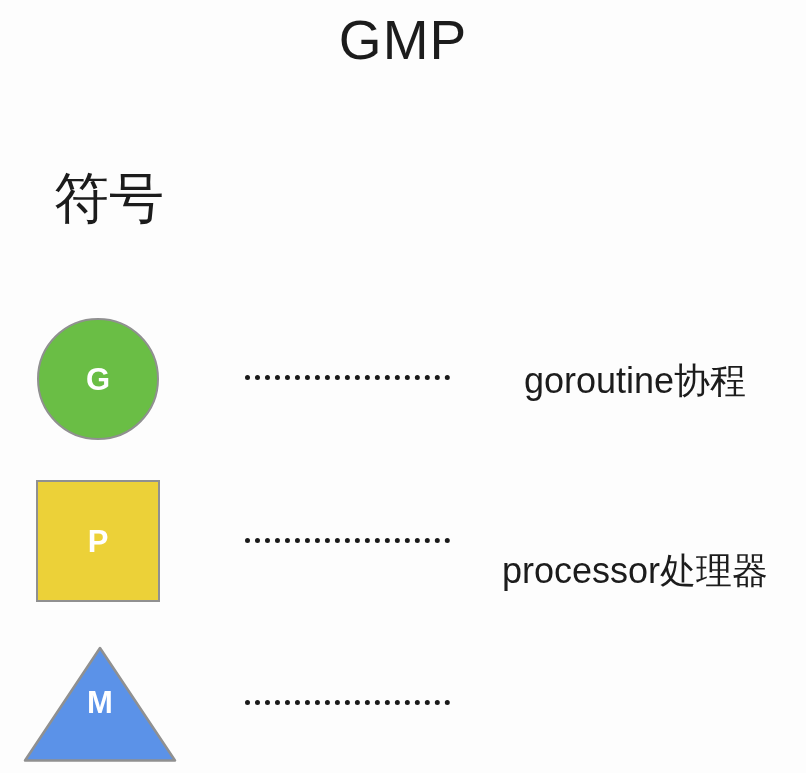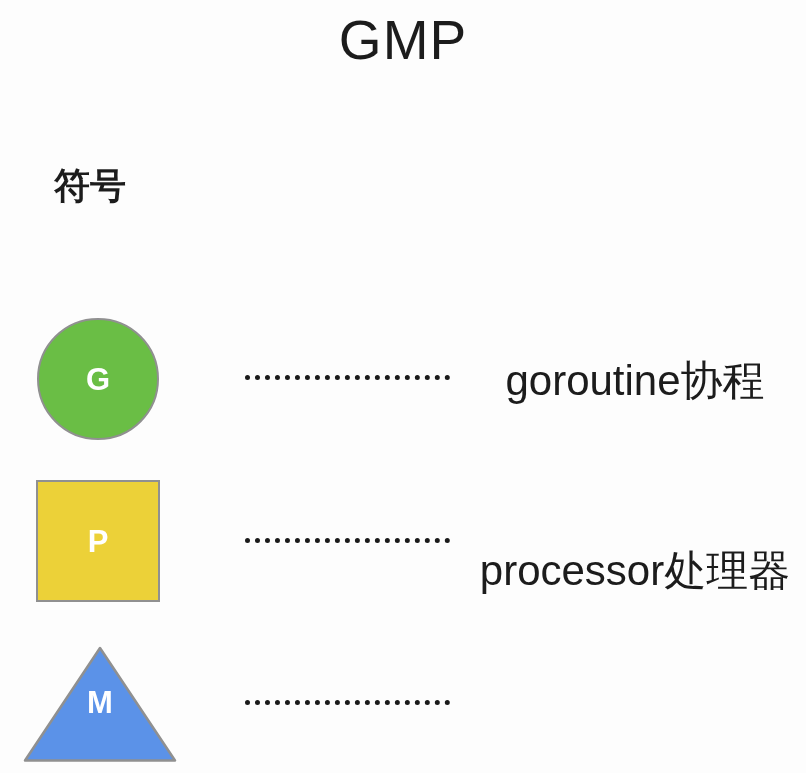--- a/index.html
+++ b/index.html
@@ -16,22 +16,22 @@
     left: 0;
     width: 100%;
     margin: 0;
     text-align: center;
     font-size: 55px;
     font-weight: 400;
     letter-spacing: 1px;
   }
   .col-header {
     position: absolute;
-    font-size: 36px;
-    font-weight: 700;
+    font-size: 55px;
+    font-weight: 400;
     white-space: nowrap;
   }
   .col-header.symbol { left: 54px; top: 162px; }
   .col-header.meaning { left: 592px; top: 164px; letter-spacing: 8px; }
 
   .row { position: absolute; left: 0; width: 100%; }
   .row.r1 { top: 318px; height: 122px; }
   .row.r2 { top: 480px; height: 122px; }
   .row.r3 { top: 645px; height: 118px; }
 
@@ -77,21 +77,21 @@
   }
   .r1 .dotted-line { top: 57px; }
   .r2 .dotted-line { top: 58px; }
   .r3 .dotted-line { top: 55px; }
 
   .meaning-text {
     position: absolute;
     left: 635px;
     transform: translateX(-50%);
     white-space: nowrap;
-    font-size: 42px;
+    font-size: 36px;
     line-height: 52px;
     font-weight: 400;
   }
   .r1 .meaning-text { top: 37px; }
   .r2 .meaning-text { top: 34px; margin-top: 31px; }
   .r3 .meaning-text { top: 34px; }
 </style>
 </head>
 <body>
 

